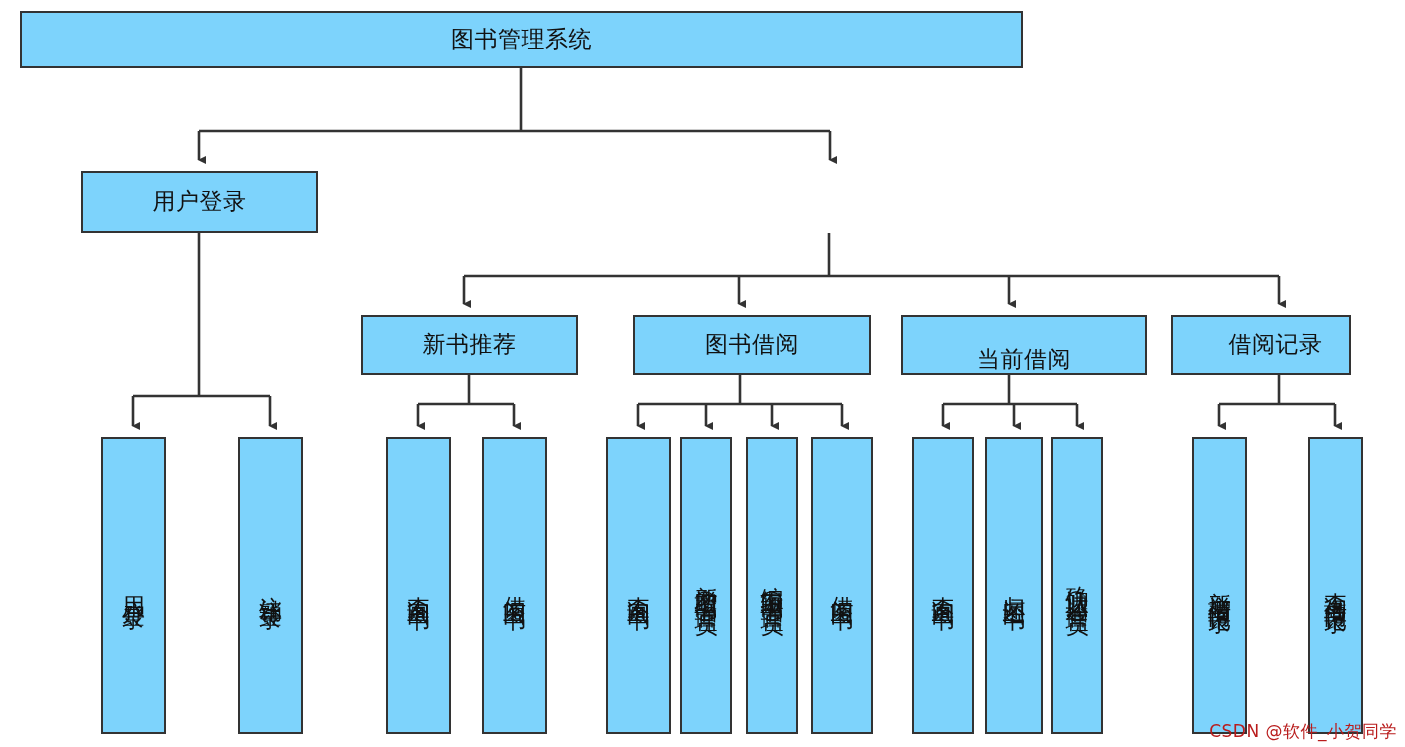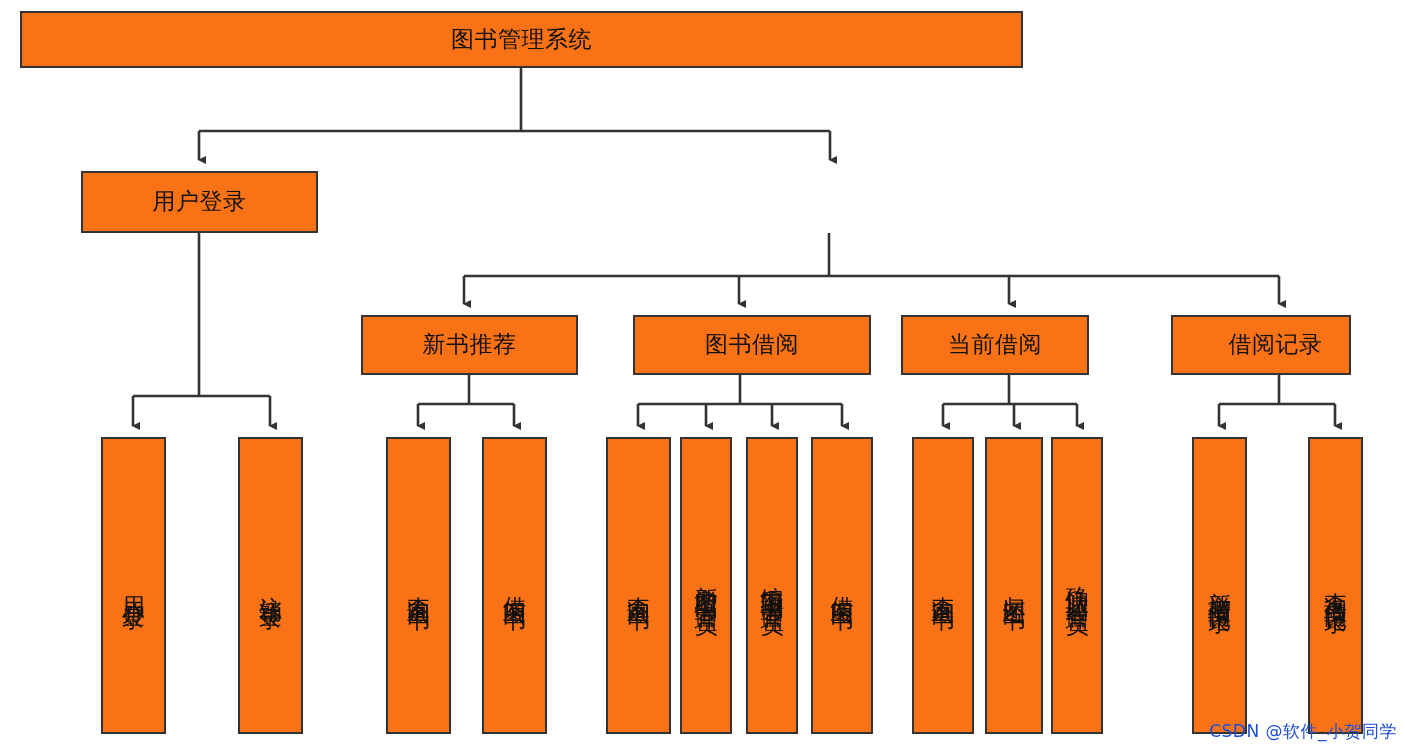--- a/index.html
+++ b/index.html
@@ -26,21 +26,21 @@
     position: absolute;
     left: 0;
     top: 0;
     width: 1405px;
     height: 747px;
     pointer-events: none;
   }
   .node {
     position: absolute;
     box-sizing: border-box;
-    background: #f97316;
+    background: #7dd3fc;
     border: 2.4px solid #333333;
     display: flex;
     align-items: center;
     justify-content: center;
     text-align: center;
     color: #1a1a1a;
   }
   .node-label {
     display: block;
     line-height: 1.18;
@@ -65,21 +65,21 @@
     line-height: 1.0;
     letter-spacing: 4px;
     white-space: nowrap;
     max-height: 100%;
   }
   #watermark {
     position: absolute;
     right: 8px;
     bottom: 4px;
     font-size: 17px;
-    color: #1d4ed8;
+    color: #b91c1c;
     font-family: "DejaVu Sans", "Liberation Sans", sans-serif;
     white-space: nowrap;
     letter-spacing: 0.5px;
   }
 </style>
 </head>
 <body>
 
 <div id="diagram-root">
 
@@ -140,21 +140,21 @@
   <div class="node horizontal" style="left: 81px; top: 171px; width: 237px; height: 62px;">
     <span class="node-label">用户登录</span>
   </div>
 
   <div class="node horizontal" style="left: 361px; top: 315px; width: 217px; height: 60px;">
     <span class="node-label">新书推荐</span>
   </div>
   <div class="node horizontal" style="left: 633px; top: 315px; width: 238px; height: 60px;">
     <span class="node-label">图书借阅</span>
   </div>
-  <div class="node horizontal" style="left: 901px; top: 315px; width: 188px; height: 60px;">
+  <div class="node horizontal" style="left: 901px; top: 315px; width: 246px; height: 60px; align-items: flex-end;">
     <span class="node-label">当前借阅</span>
   </div>
   <div class="node horizontal" style="left: 1171px; top: 315px; width: 180px; height: 60px; padding-left: 29px;">
     <span class="node-label">借阅记录</span>
   </div>
 
   <div class="node vertical" style="left: 101px; top: 437px; width: 65px; height: 297px;">
     <span class="node-label">用户登录</span>
   </div>
   <div class="node vertical" style="left: 238px; top: 437px; width: 65px; height: 297px;">

